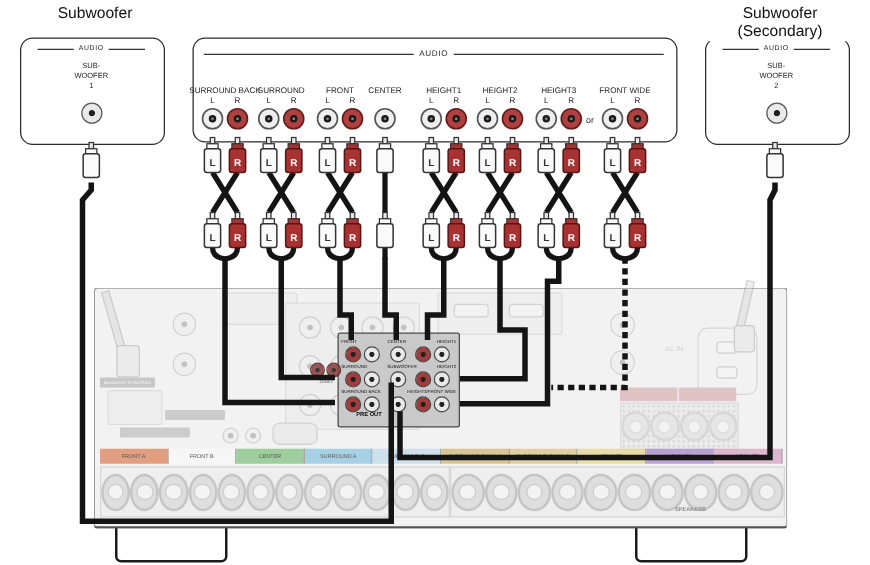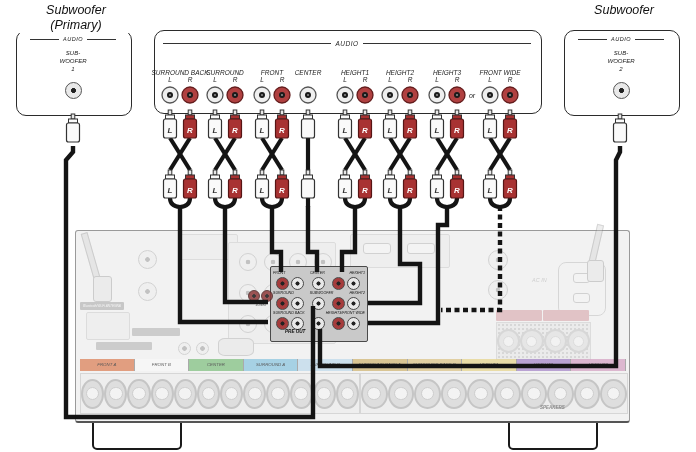--- a/index.html
+++ b/index.html
@@ -1,16 +1,16 @@
 <!DOCTYPE html>
 <html><head>
 <meta charset="utf-8">
 <style>
   html,body{margin:0;padding:0;background:#fff;font-family:"Liberation Sans","DejaVu Sans",sans-serif;}
-  #stage{position:relative;width:696px;height:452px;background:#fff;overflow:hidden;font-style:italic;}
+  #stage{position:relative;width:696px;height:452px;background:#fff;overflow:hidden;}
   .abs{position:absolute;}
 
   
   .devbox{position:absolute;border:1.6px solid #2b2b2b;border-radius:10px;background:#fff;z-index:4;}
   .devtitle{position:absolute;z-index:5;background:#fff;text-align:center;font-size:12.5px;line-height:1.2;color:#111;padding:0 3px;}
   .audiorow{position:absolute;z-index:5;display:flex;align-items:center;}
   .audiorow .hline{flex:1;border-top:1.2px solid #333;height:0;}
   .audiorow span{font-size:6.5px;color:#222;padding:0 4px;letter-spacing:.5px;}
   .subaudio span{font-size:5.5px;}
   .subtxt{position:absolute;z-index:5;text-align:center;font-size:6px;color:#222;line-height:1.3;}
@@ -64,37 +64,37 @@
   #cables{position:absolute;left:0;top:0;z-index:6;pointer-events:none;}
 </style>
 </head>
 <body>
 
 <div id="stage">
 
   <div class="devbox" style="left:16px;top:30px;width:114px;height:84px;"></div>
   <div class="devtitle" style="left:16px;top:3px;width:114px;">
     <div>Subwoofer</div>
-    <div>(Primary)</div>
   </div>
   <div class="audiorow subaudio" style="left:30px;top:36px;width:86px;">
     <div class="hline"></div>
     <span>AUDIO</span>
     <div class="hline"></div>
   </div>
   <div class="subtxt" style="left:16px;top:50px;width:114px;">
     <div>SUB-</div>
     <div>WOOFER</div>
     <div>1</div>
   </div>
   <div class="rjack" style="left:65px;top:82px;"></div>
 
   <div class="devbox" style="left:564px;top:30px;width:114px;height:84px;"></div>
   <div class="devtitle" style="left:564px;top:3px;width:114px;">
     <div>Subwoofer</div>
+    <div>(Secondary)</div>
   </div>
   <div class="audiorow subaudio" style="left:578px;top:36px;width:86px;">
     <div class="hline"></div>
     <span>AUDIO</span>
     <div class="hline"></div>
   </div>
   <div class="subtxt" style="left:564px;top:50px;width:114px;">
     <div>SUB-</div>
     <div>WOOFER</div>
     <div>2</div>

